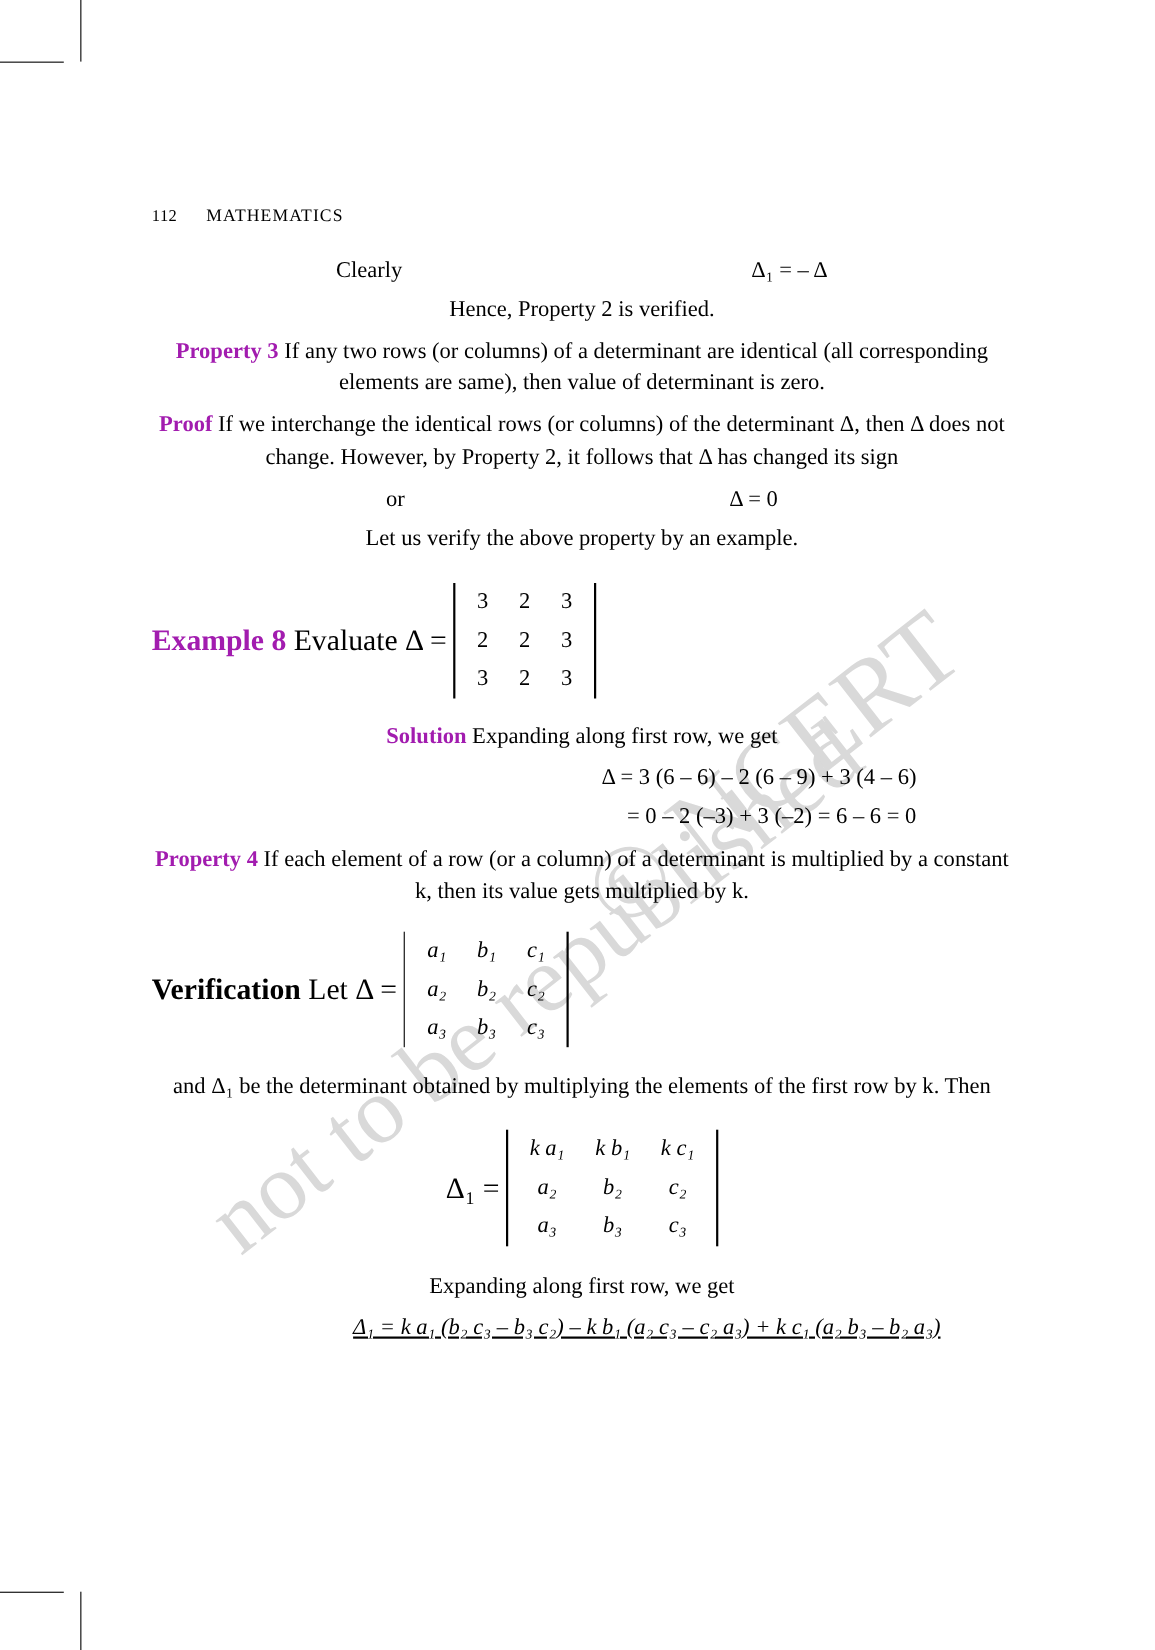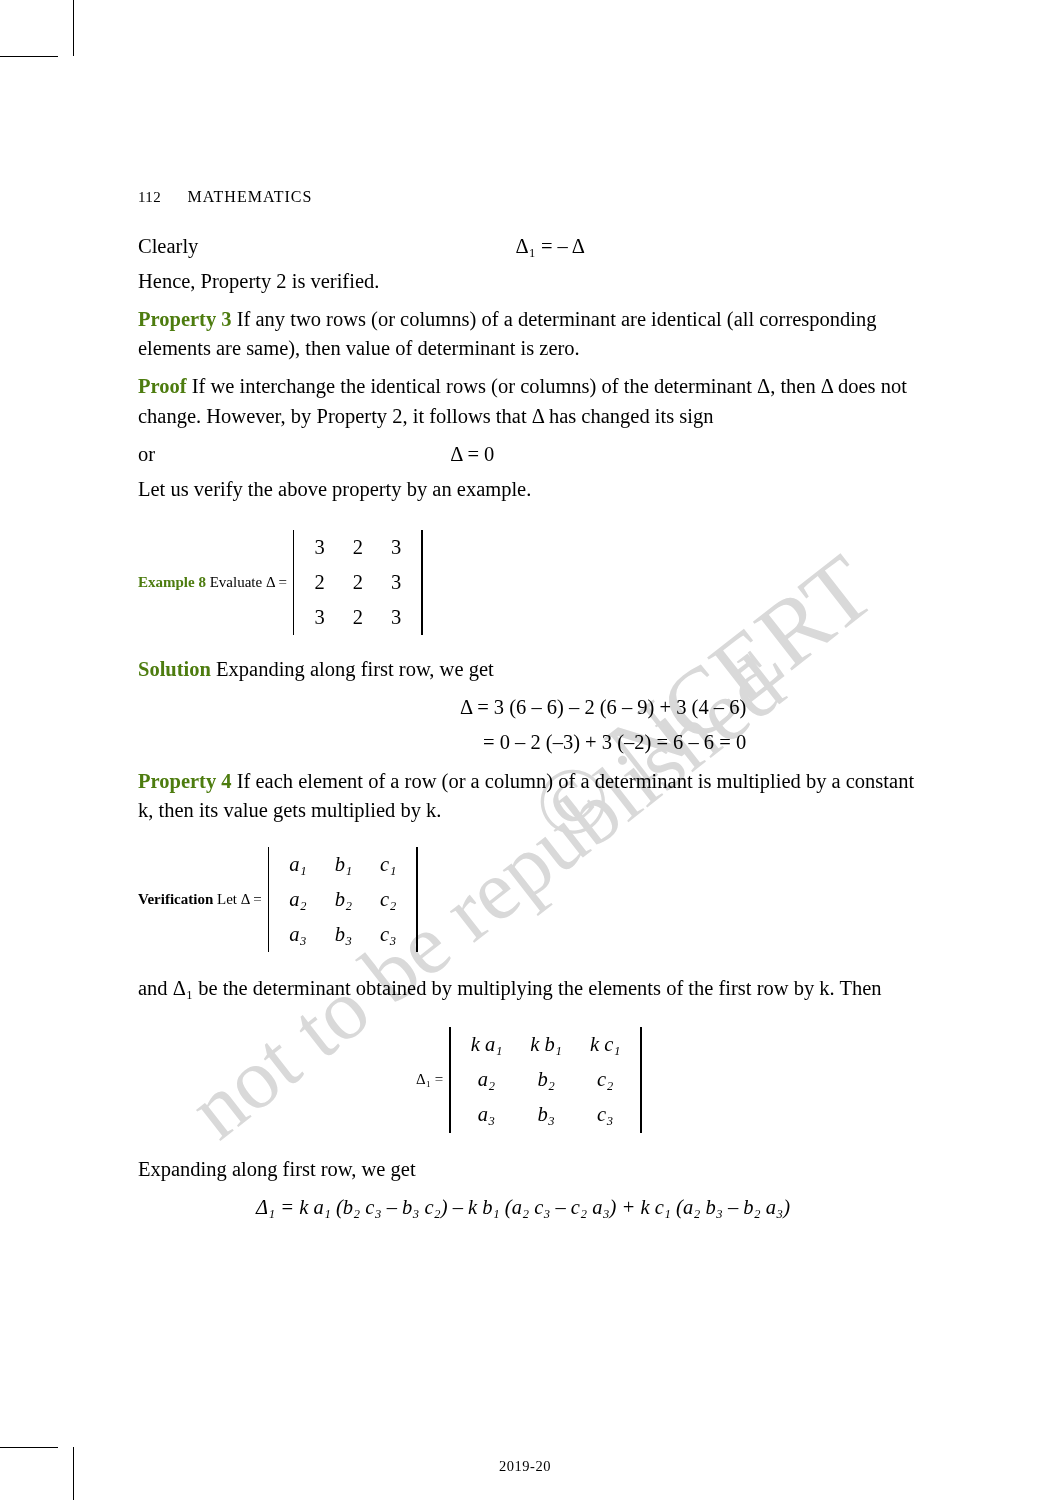--- a/index.html
+++ b/index.html
@@ -108,44 +108,44 @@
   .body {
     position: absolute;
     left: 138px;
     top: 232px;
     width: 782px;
     font-size: 20.5px;
     line-height: 1.42;
   }
   .para {
     margin: 0 0 9px 0;
-    text-align: left;
+    text-align: center;
   }
   .tight { margin-bottom: 6px; }
   .kw {
-    color: #4d7c0f;
+    color: #a21caf;
     font-weight: bold;
   }
   .kwblack { font-weight: bold; }
-  .ital { font-style: italic; }
+  .ital { font-style: italic; text-decoration: underline; }
   .indent-a { padding-left: 312px; }
   .indent-b { padding-left: 325px; }
   .indent-c { padding-left: 322px; }
   .indent-d { padding-left: 118px; }
   .indent-e { padding-left: 160px; }
   .indent-f { padding-left: 160px; }
 
   
   .det-row {
     display: flex;
     align-items: center;
     margin: 14px 0 14px 0;
   }
   .det-label {
-    font-size: 15px;
+    font-size: 27px;
     white-space: nowrap;
   }
   .det {
     display: inline-flex;
     align-items: stretch;
     margin-left: 6px;
   }
   .bar {
     width: 1.5px;
     background: #000;
@@ -319,15 +319,14 @@
         <span class="bar"></span>
       </span>
     </div>
 
     <div class="para" style="margin-top:22px;">Expanding along first row, we get</div>
 
     <div class="para tight ital indent-d">Δ₁ = k a₁ (b₂ c₃ – b₃ c₂) – k b₁ (a₂ c₃ – c₂ a₃) + k c₁ (a₂  b₃ – b₂ a₃)</div>
 
   </div>
 
-  <div class="footer">2019-20</div>
 
 </div>
 
 </body></html>

